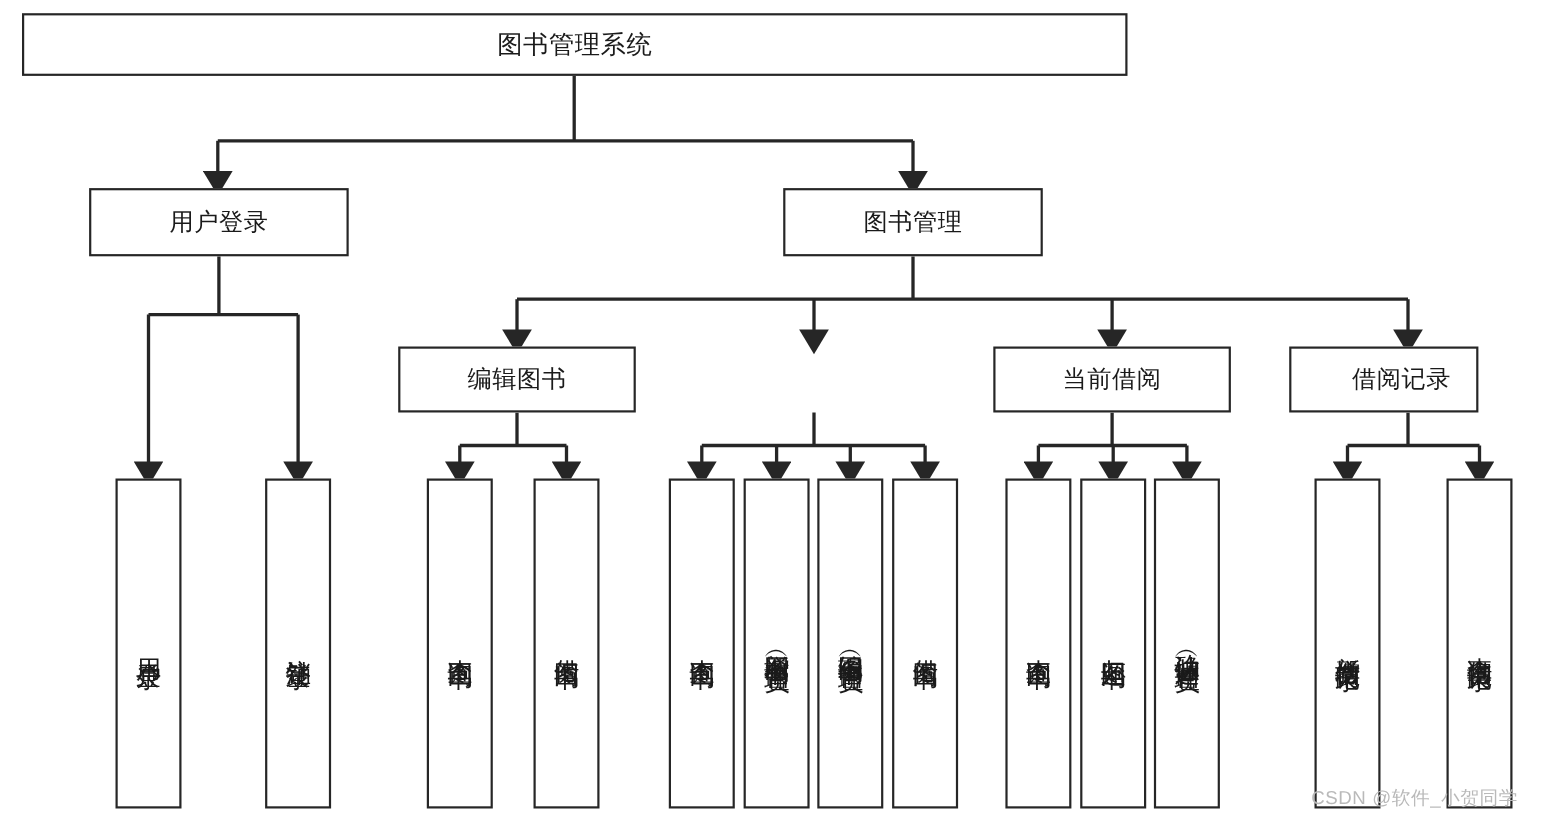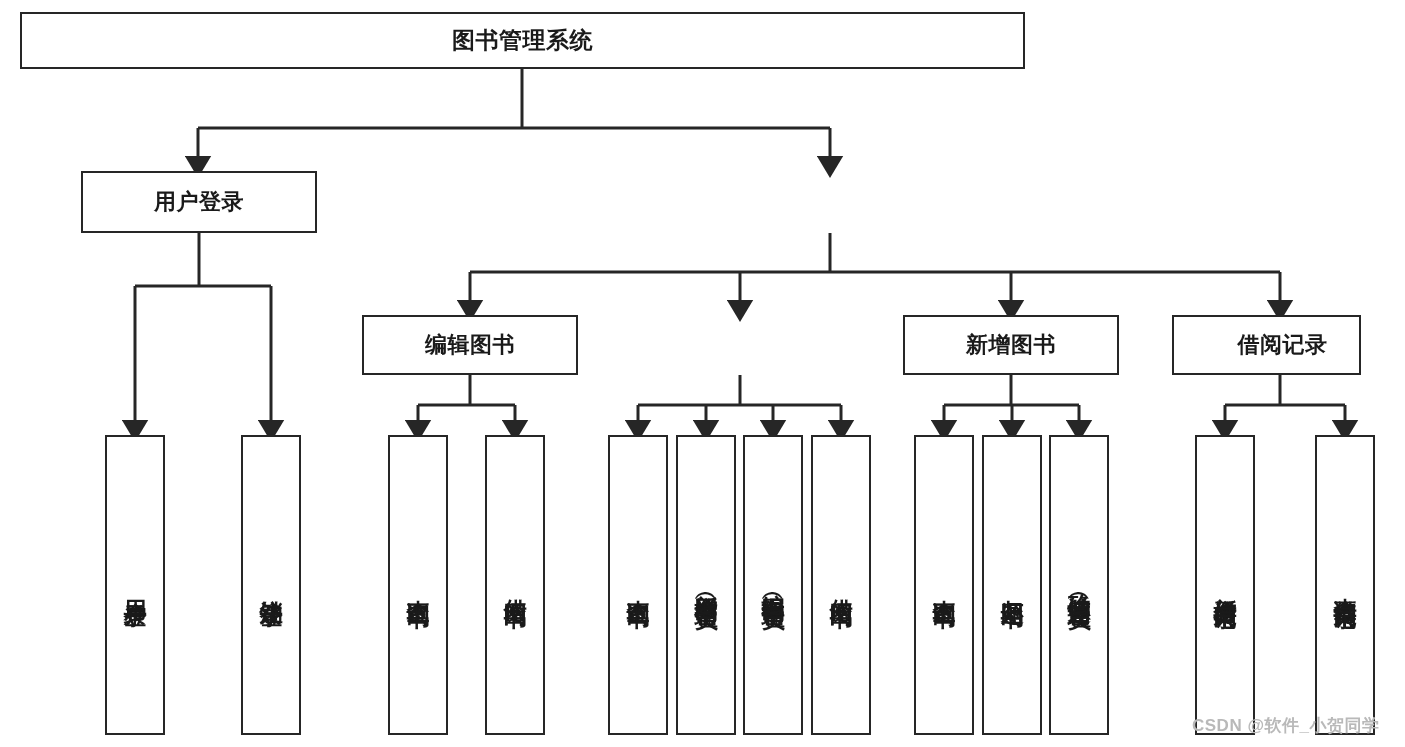--- a/index.html
+++ b/index.html
@@ -10,21 +10,20 @@
   body {
     font-family: "Liberation Sans", "DejaVu Sans", sans-serif;
     color: #1a1a1a;
   }
   #diagram-root {
     position: relative;
     width: 1405px;
     height: 747px;
     background: #ffffff;
     overflow: hidden;
-    font-weight: bold;
   }
   svg.connectors {
     position: absolute;
     left: 0;
     top: 0;
     width: 1405px;
     height: 747px;
     pointer-events: none;
   }
   .node {
@@ -113,24 +112,25 @@
       <path d="M1280,375 L1280,405"></path>
       <path d="M1225,405 L1345,405"></path>
       <path d="M1225,405 L1225,424" marker-end="url(#arrowhead)"></path>
       <path d="M1345,405 L1345,424" marker-end="url(#arrowhead)"></path>
     </g>
   </svg>
 
   <div class="node horizontal root" style="left: 20px; top: 12px; width: 1005px; height: 57px; border-color: rgb(38, 38, 38); background: rgb(255, 255, 255);">图书管理系统</div>
 
   <div class="node horizontal" style="left: 81px; top: 171px; width: 236px; height: 62px; border-color: rgb(38, 38, 38); background: rgb(255, 255, 255);">用户登录</div>
+  <div class="node horizontal" style="left: 712px; top: 171px; width: 236px; height: 62px; border-color: rgb(38, 38, 38); background: rgb(255, 255, 255);">图书管理</div>
 
   <div class="node horizontal" style="left: 362px; top: 315px; width: 216px; height: 60px; border-color: rgb(38, 38, 38); background: rgb(255, 255, 255);">编辑图书</div>
-  <div class="node horizontal" style="left: 903px; top: 315px; width: 216px; height: 60px; border-color: rgb(38, 38, 38); background: rgb(255, 255, 255);">新增图书</div>
-  <div class="node horizontal" style="left: 1172px; top: 315px; width: 189px; height: 60px; border-color: rgb(38, 38, 38); background: rgb(255, 255, 255); padding-left: 32px;">借阅记录</div>
+  <div class="node horizontal" style="left: 903px; top: 315px; width: 216px; height: 60px; border-color: rgb(38, 38, 38); background: rgb(255, 255, 255);">当前借阅</div>
+  <div class="node horizontal" style="left: 1172px; top: 315px; width: 172px; height: 60px; border-color: rgb(38, 38, 38); background: rgb(255, 255, 255); padding-left: 32px;">借阅记录</div>
 
   <div class="node vertical" style="left: 105px; top: 435px; width: 60px; height: 300px; border-color: rgb(38, 38, 38); background: rgb(255, 255, 255);">用户登录</div>
   <div class="node vertical" style="left: 241px; top: 435px; width: 60px; height: 300px; border-color: rgb(38, 38, 38); background: rgb(255, 255, 255);">注销登录</div>
   <div class="node vertical" style="left: 388px; top: 435px; width: 60px; height: 300px; border-color: rgb(38, 38, 38); background: rgb(255, 255, 255);">查询图书</div>
   <div class="node vertical" style="left: 485px; top: 435px; width: 60px; height: 300px; border-color: rgb(38, 38, 38); background: rgb(255, 255, 255);">借阅图书</div>
   <div class="node vertical" style="left: 608px; top: 435px; width: 60px; height: 300px; border-color: rgb(38, 38, 38); background: rgb(255, 255, 255);">查询图书</div>
   <div class="node vertical" style="left: 676px; top: 435px; width: 60px; height: 300px; border-color: rgb(38, 38, 38); background: rgb(255, 255, 255);">新增图书（管理员）</div>
   <div class="node vertical" style="left: 743px; top: 435px; width: 60px; height: 300px; border-color: rgb(38, 38, 38); background: rgb(255, 255, 255);">编辑图书（管理员）</div>
   <div class="node vertical" style="left: 811px; top: 435px; width: 60px; height: 300px; border-color: rgb(38, 38, 38); background: rgb(255, 255, 255);">借阅图书</div>
   <div class="node vertical" style="left: 914px; top: 435px; width: 60px; height: 300px; border-color: rgb(38, 38, 38); background: rgb(255, 255, 255);">查询图书</div>

